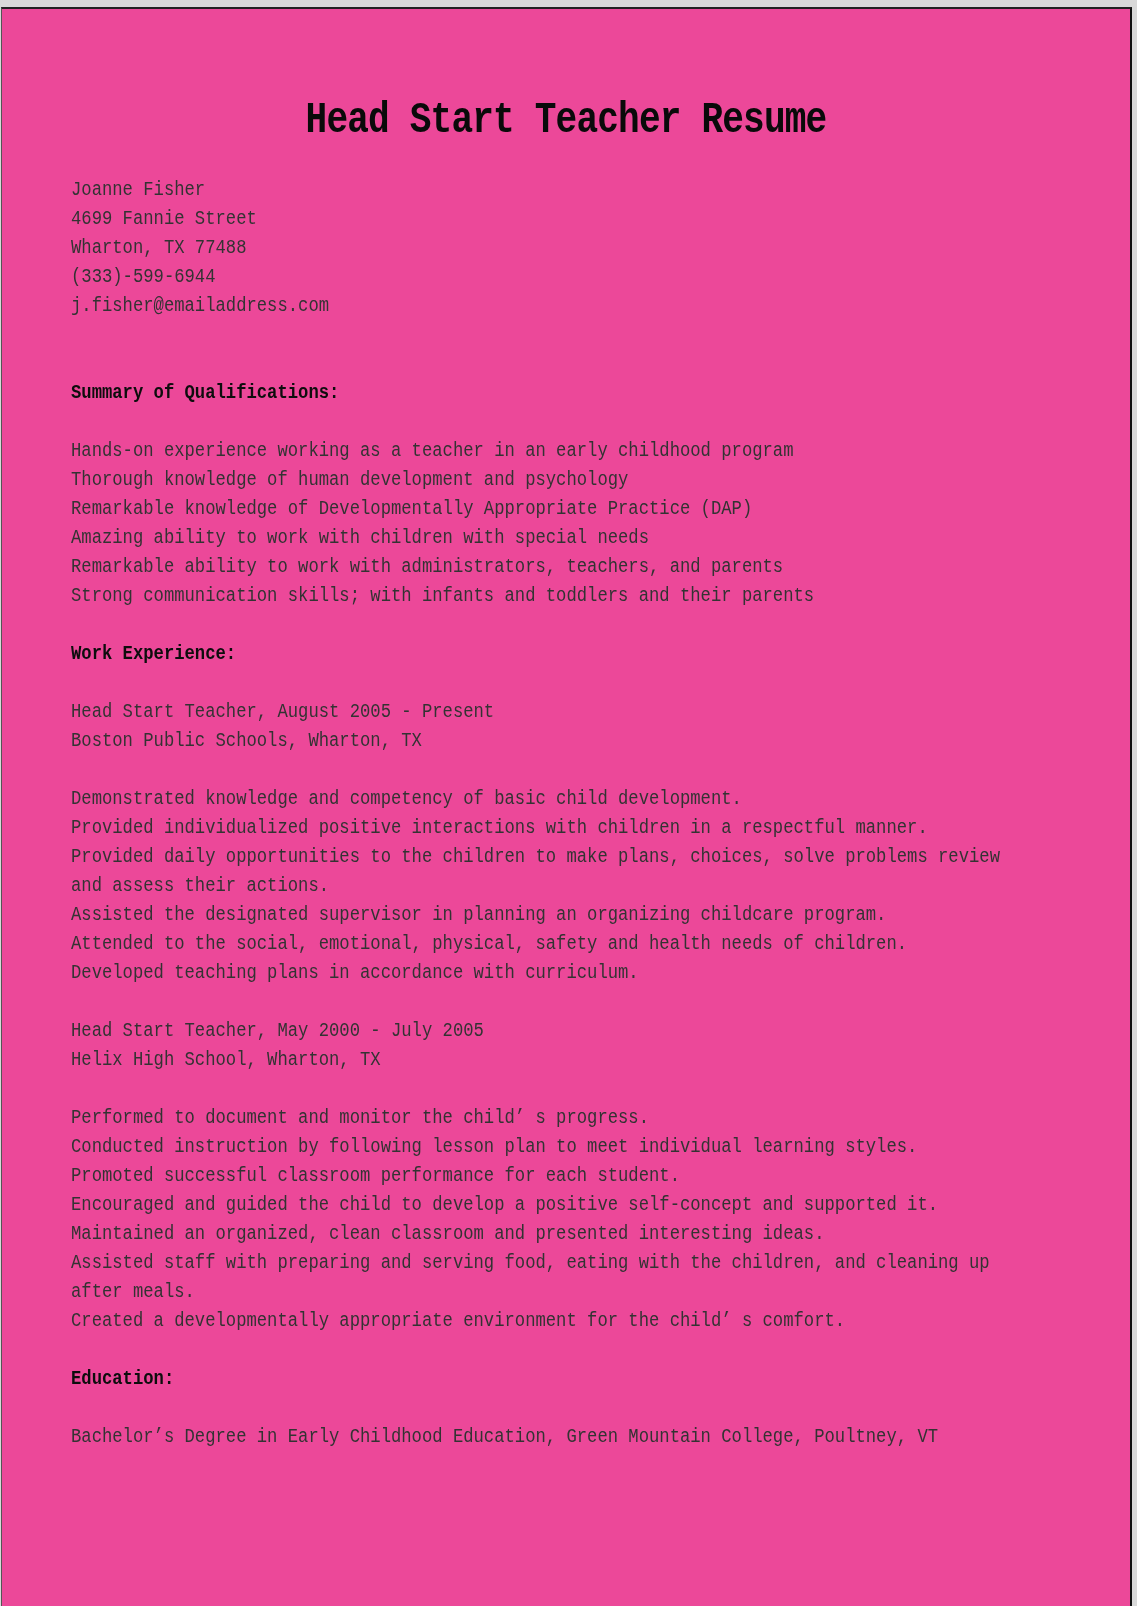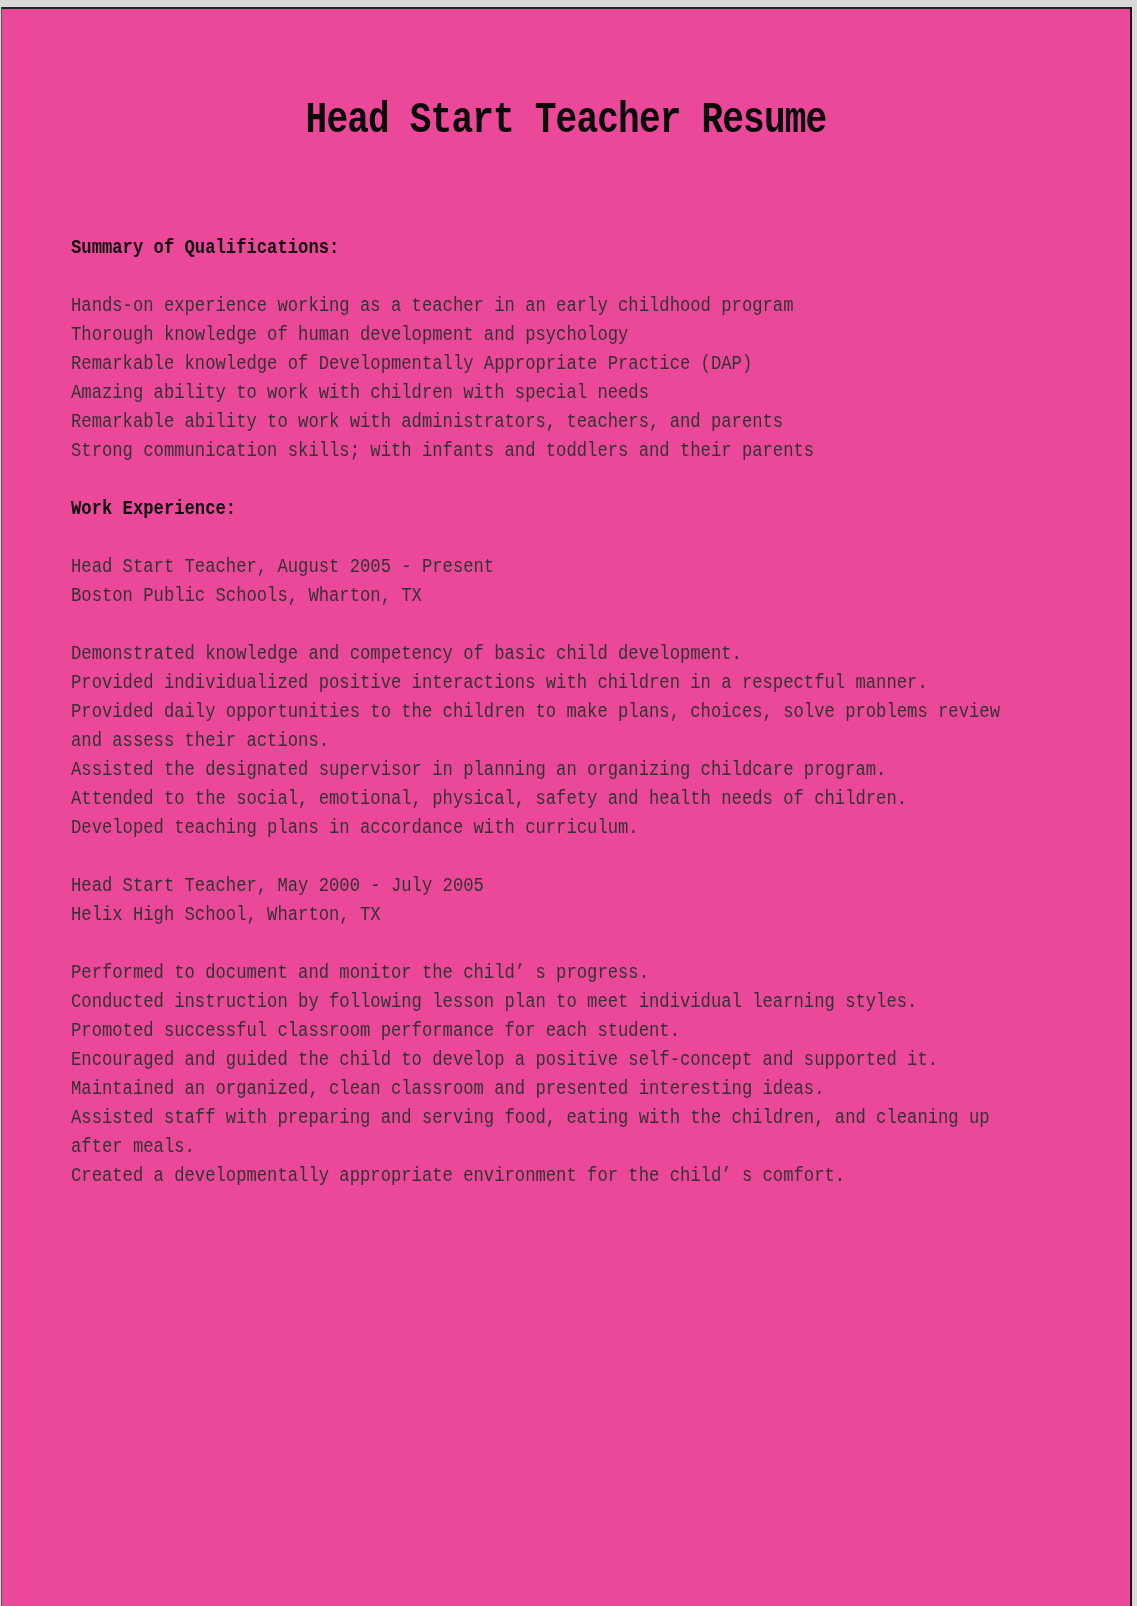--- a/index.html
+++ b/index.html
@@ -57,20 +57,27 @@
 </style>
 </head>
 <body>
 
 <div class="page">
 
   <div class="title">Head Start Teacher Resume</div>
 
   <div class="content">
 
+    <div>
+      <div class="line">Joanne Fisher</div>
+      <div class="line">4699 Fannie Street</div>
+      <div class="line">Wharton, TX 77488</div>
+      <div class="line">(333)-599-6944</div>
+      <div class="line">j.fisher@emailaddress.com</div>
+    </div>
 
     <div class="gap"></div>
 
 
     <div class="gap"></div>
 
     <div>
       <div class="line heading">Summary of Qualifications:</div>
       <div class="gap"></div>
       <div class="line">Hands-on experience working as a teacher in an early childhood program</div>
@@ -112,15 +119,20 @@
         <div class="line">Encouraged and guided the child to develop a positive self-concept and supported it.</div>
         <div class="line">Maintained an organized, clean classroom and presented interesting ideas.</div>
         <div class="line">Assisted staff with preparing and serving food, eating with the children, and cleaning up</div>
         <div class="line">after meals.</div>
         <div class="line">Created a developmentally appropriate environment for the child’ s comfort.</div>
       </div>
     </div>
 
     <div class="gap"></div>
 
+    <div>
+      <div class="line heading">Education:</div>
+      <div class="gap"></div>
+      <div class="line">Bachelor’s Degree in Early Childhood Education, Green Mountain College, Poultney, VT</div>
+    </div>
 
   </div>
 </div>
 
 </body></html>

